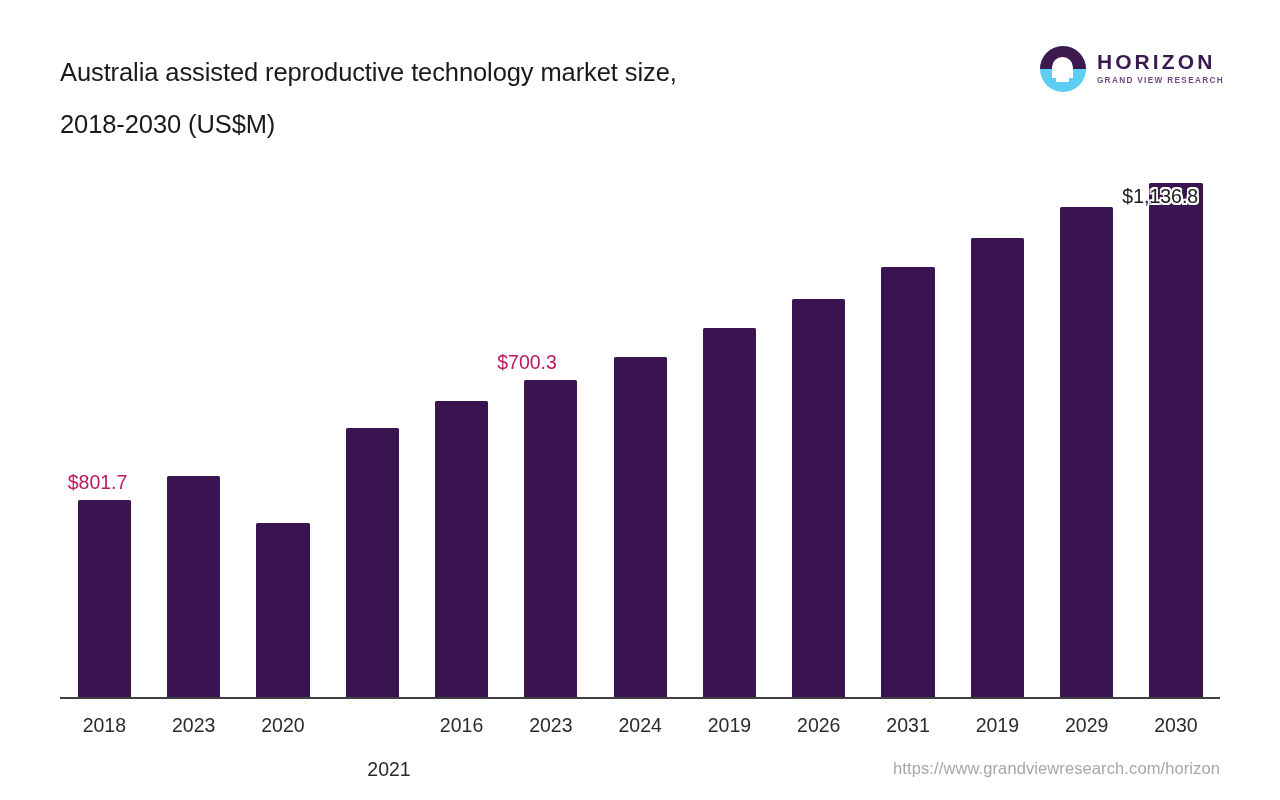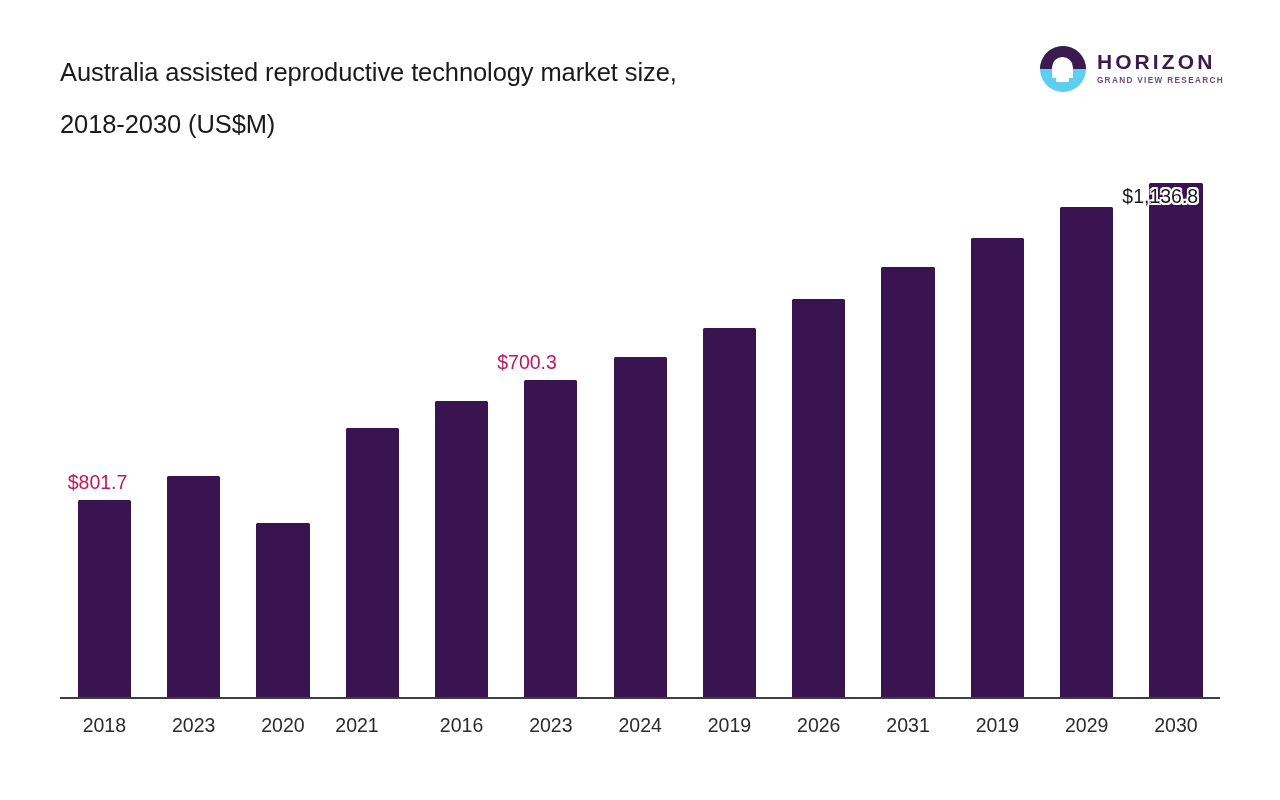--- a/index.html
+++ b/index.html
@@ -201,32 +201,33 @@
         <div class="bar" title="2027" style="left: 881.4px; width: 53.3px; top: 267.461px; height: 429.539px; background: rgb(58, 20, 80);"></div>
         <div class="bar" title="2028" style="left: 970.7px; width: 53.3px; top: 237.619px; height: 459.381px; background: rgb(58, 20, 80);"></div>
         <div class="bar" title="2029" style="left: 1060px; width: 53.3px; top: 207.325px; height: 489.675px; background: rgb(58, 20, 80);"></div>
         <div class="bar" title="2030" style="left: 1149.3px; width: 53.3px; top: 183px; height: 514px; background: rgb(58, 20, 80);"></div>
       </div>
     <div id="axis-line"></div>
     <div id="ticks-layer">
         <div class="tick-label" style="left: 59.35px; width: 90px;">2018</div>
         <div class="tick-label" style="left: 148.65px; width: 90px;">2023</div>
         <div class="tick-label" style="left: 237.95px; width: 90px;">2020</div>
-        <div class="tick-label" style="left: 312px; width: 90px;">2021</div>
+        <div class="tick-label" style="left: 344px; width: 90px; margin-top: 44px;">2021</div>
         <div class="tick-label" style="left: 416.55px; width: 90px;">2016</div>
         <div class="tick-label" style="left: 505.85px; width: 90px;">2023</div>
         <div class="tick-label" style="left: 595.15px; width: 90px;">2024</div>
         <div class="tick-label" style="left: 684.45px; width: 90px;">2019</div>
         <div class="tick-label" style="left: 773.75px; width: 90px;">2026</div>
         <div class="tick-label" style="left: 863.05px; width: 90px;">2031</div>
         <div class="tick-label" style="left: 952.35px; width: 90px;">2019</div>
         <div class="tick-label" style="left: 1041.65px; width: 90px;">2029</div>
         <div class="tick-label" style="left: 1130.95px; width: 90px;">2030</div>
       </div>
     <div id="labels-layer">
         <div class="bar-value" style="left: 67.7px; top: 471.316px;">$801.7</div>
         <div class="bar-value" style="left: 497.2px; top: 351.362px;">$700.3</div>
         <div class="bar-value overlay" style="left: 1122.3px; top: 185px;">$1,136.8</div>
       </div>
   </div>
 
+  <div id="source-url">https://www.grandviewresearch.com/horizon</div>
 
 </div>
 
 </body></html>

